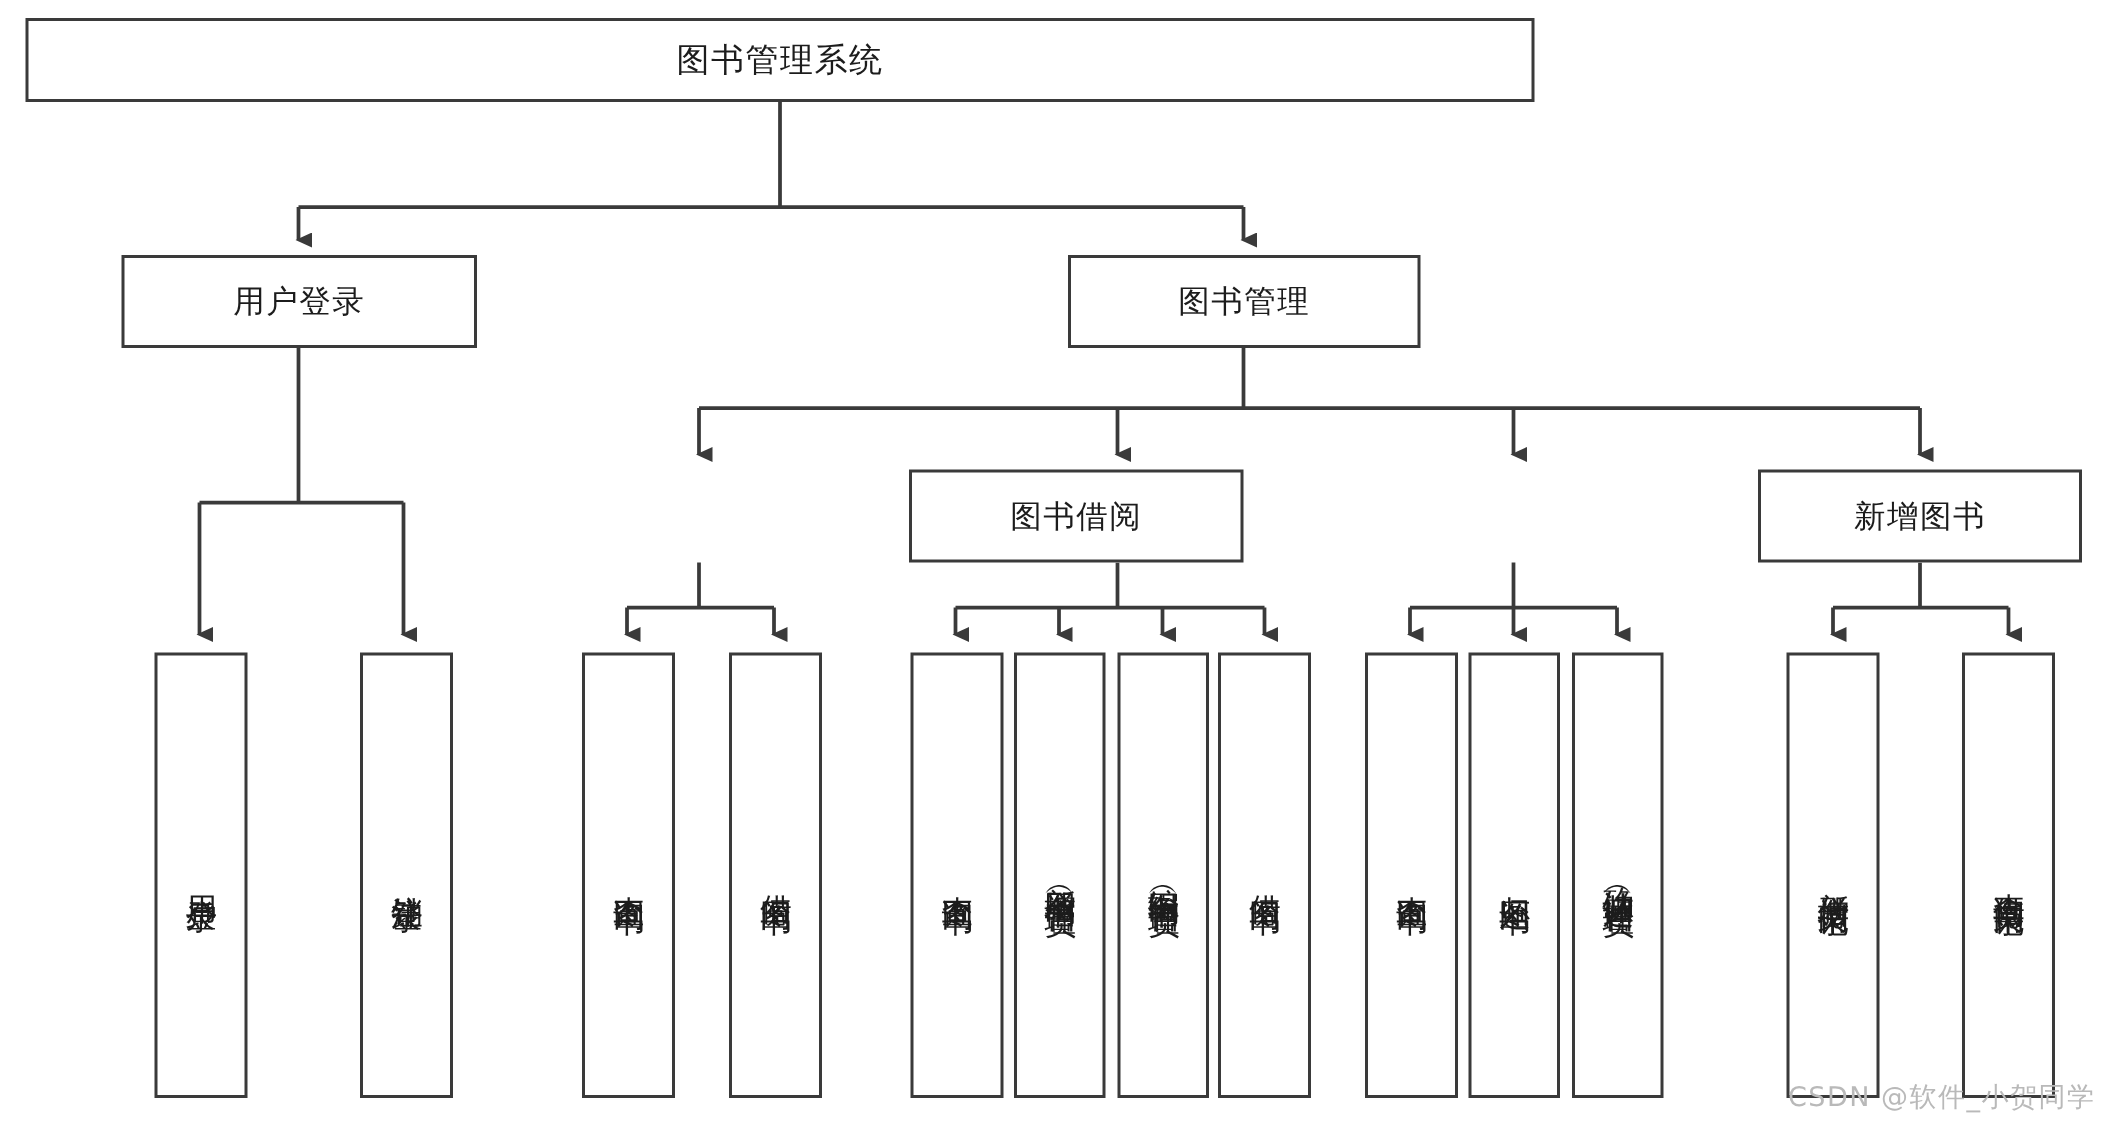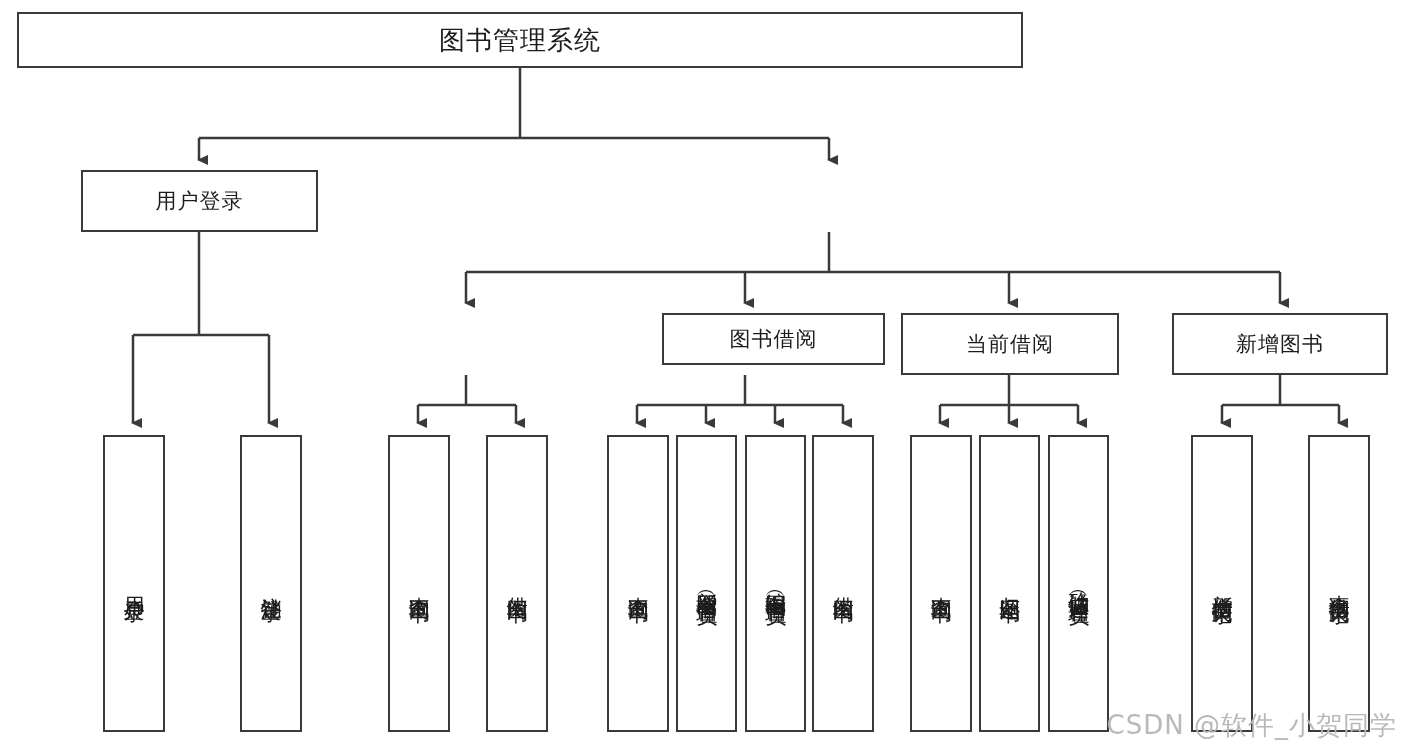--- a/index.html
+++ b/index.html
@@ -48,27 +48,27 @@
     padding: 4px 0;
     text-align: center;
   }
   .node.v .txt {
     writing-mode: vertical-rl;
     text-orientation: upright;
     white-space: normal;
     max-height: 100%;
   }
   .node.root {
-    font-size: 26px;
+    font-size: 22px;
   }
   .watermark {
     position: absolute;
     right: 8px;
     bottom: 4px;
-    font-size: 26px;
+    font-size: 18px;
     color: #b9b9b9;
     letter-spacing: 1px;
     white-space: nowrap;
   }
 </style>
 </head>
 <body>
 
 <div id="diagram">
 
@@ -122,26 +122,26 @@
     </g>
   </svg>
 
   <div class="node h root" style="left:17px; top:12px; width:1006px; height:56px;">
     <span class="txt">图书管理系统</span>
   </div>
 
   <div class="node h" style="left:81px; top:170px; width:237px; height:62px;">
     <span class="txt">用户登录</span>
   </div>
+  <div class="node h" style="left:712px; top:170px; width:235px; height:62px;">
+    <span class="txt">图书管理</span>
+  </div>
 
-  <div class="node h" style="left:662px; top:313px; width:223px; height:52px;font-family:Liberation Serif, serif;">
+  <div class="node h" style="left:606px; top:313px; width:223px; height:62px;font-family:Liberation Serif, serif;">
     <span class="txt">图书借阅</span>
-  </div>
-  <div class="node h" style="left:901px; top:313px; width:218px; height:62px;">
-    <span class="txt">当前借阅</span>
   </div>
   <div class="node h" style="left:1172px; top:313px; width:216px; height:62px;">
     <span class="txt">新增图书</span>
   </div>
 
   <div class="node v" style="left:103px; top:435px; width:62px; height:297px;">
     <span class="txt">用户登录</span>
   </div>
   <div class="node v" style="left:240px; top:435px; width:62px; height:297px;">
     <span class="txt">注销登录</span>

